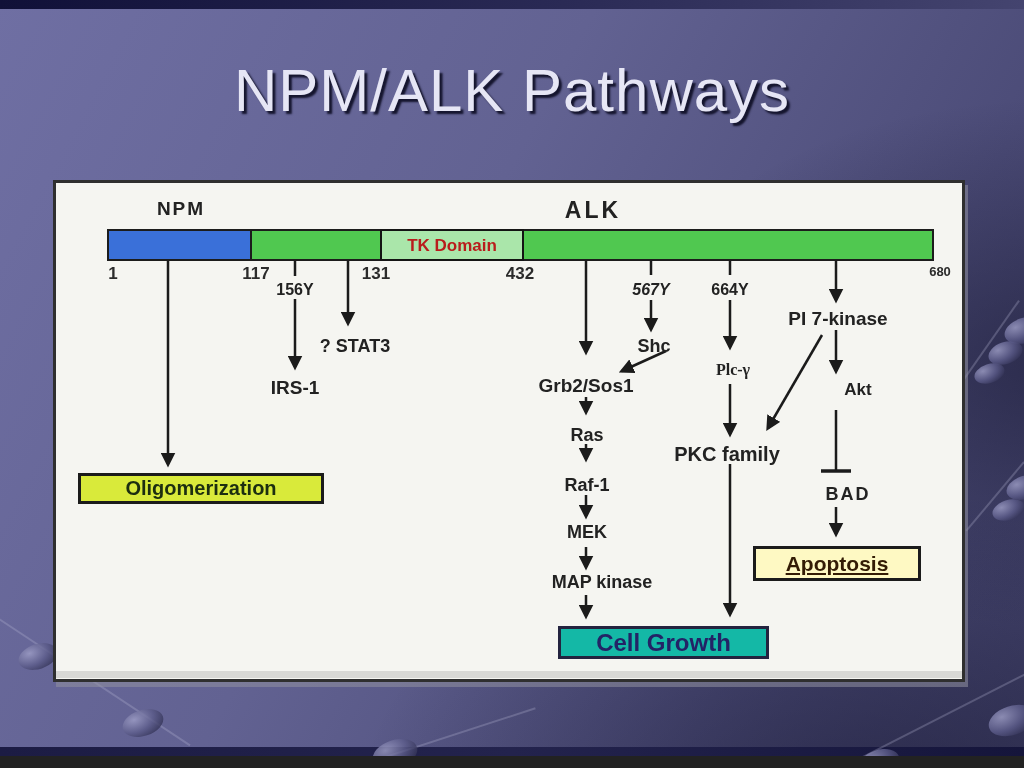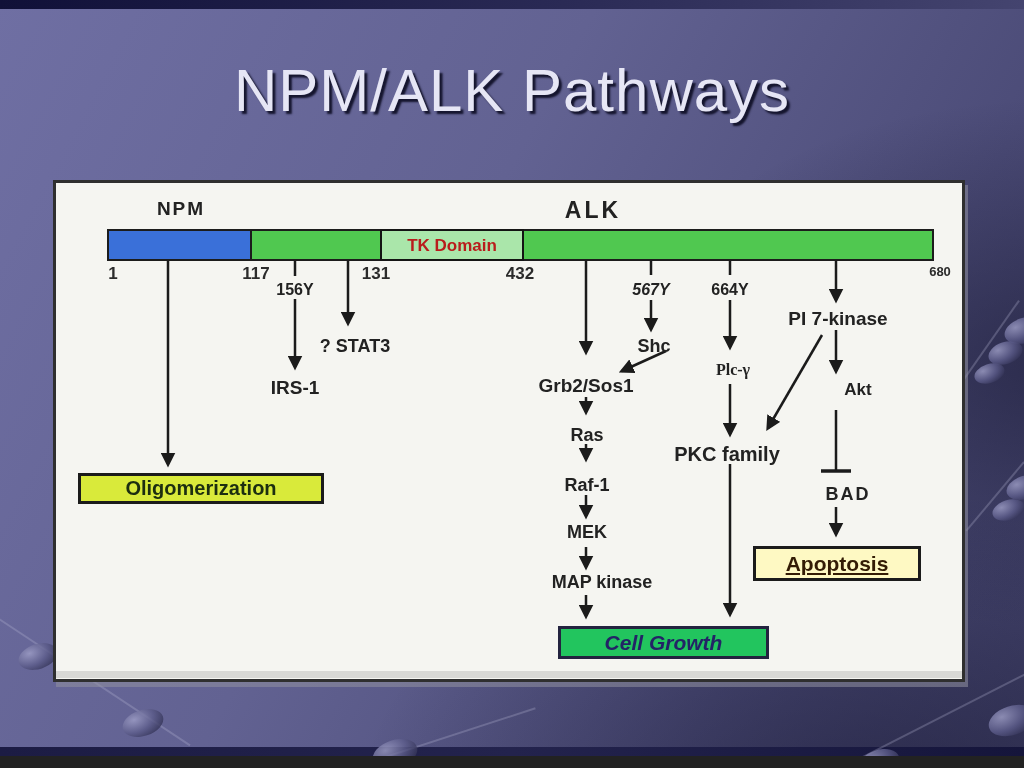--- a/index.html
+++ b/index.html
@@ -31,21 +31,21 @@
   }
   .panel-inner{position:absolute;left:0;top:0;width:906px;height:496px;}
   .panel svg{position:absolute;left:0;top:0;}
   .lbl{position:absolute;transform:translateX(-50%);font-weight:bold;
     color:#222;white-space:nowrap;line-height:1;}
   .scale-num{color:#2b2b2b;}
   .obox{position:absolute;border:3px solid #1b1b1b;box-sizing:border-box;
     display:flex;align-items:center;justify-content:center;
     font-weight:bold;white-space:nowrap;text-align:right;}
   .obox.oligo{background:#d9ea3a;color:#1c2e10;font-size:20px;}
-  .obox.cellgrowth{background:#22c55e;color:#232366;font-size:21px;border-color:#23233f;font-style:italic;}
+  .obox.cellgrowth{background:#14b8a6;color:#232366;font-size:24px;border-color:#23233f;}
   .obox.apoptosis{background:#fef9c3;color:#331c05;font-size:21px;text-decoration:underline;}
   .scan-band{position:absolute;left:0;right:0;bottom:1px;height:7px;background:rgba(150,150,150,0.30);}
 </style>
 </head>
 <body>
 
 <div class="slide">
 
   <div class="top-strip"></div>
   <div class="bottom-strip"></div>

